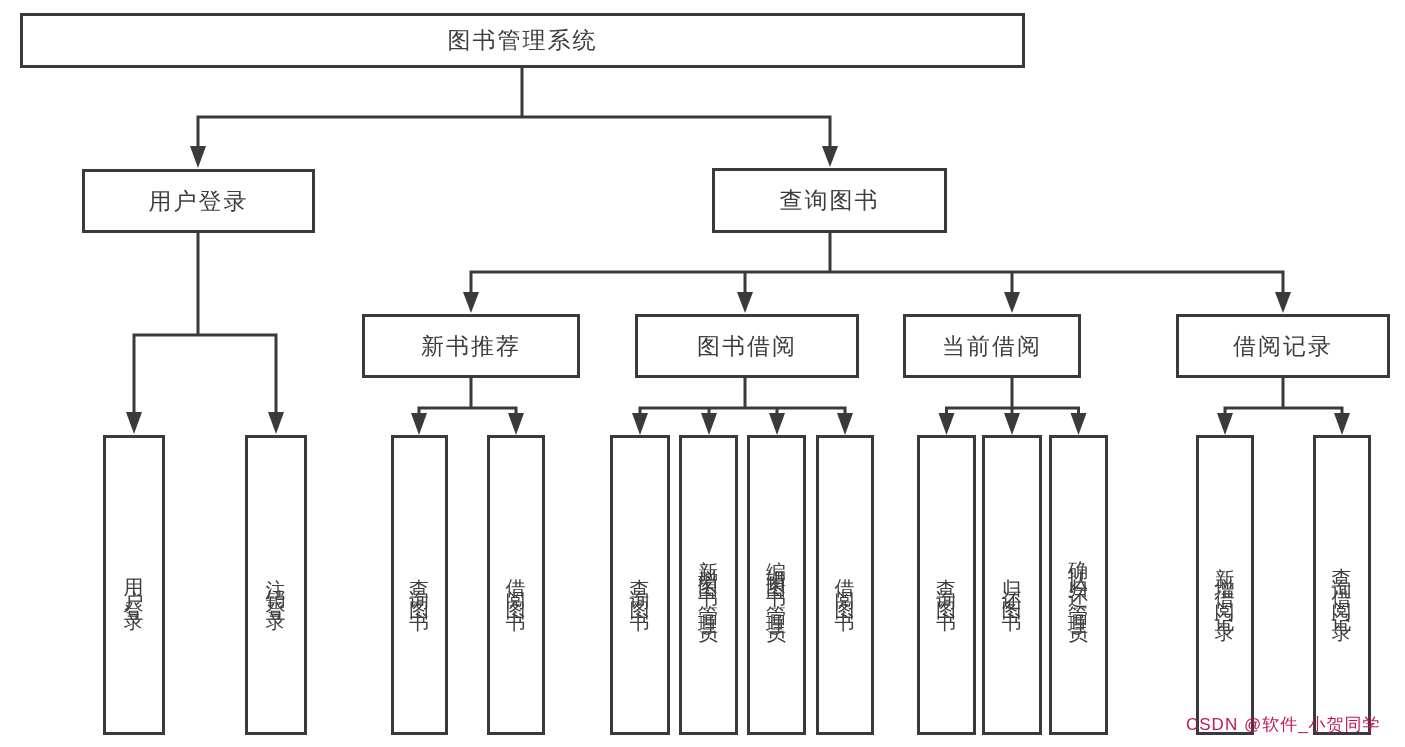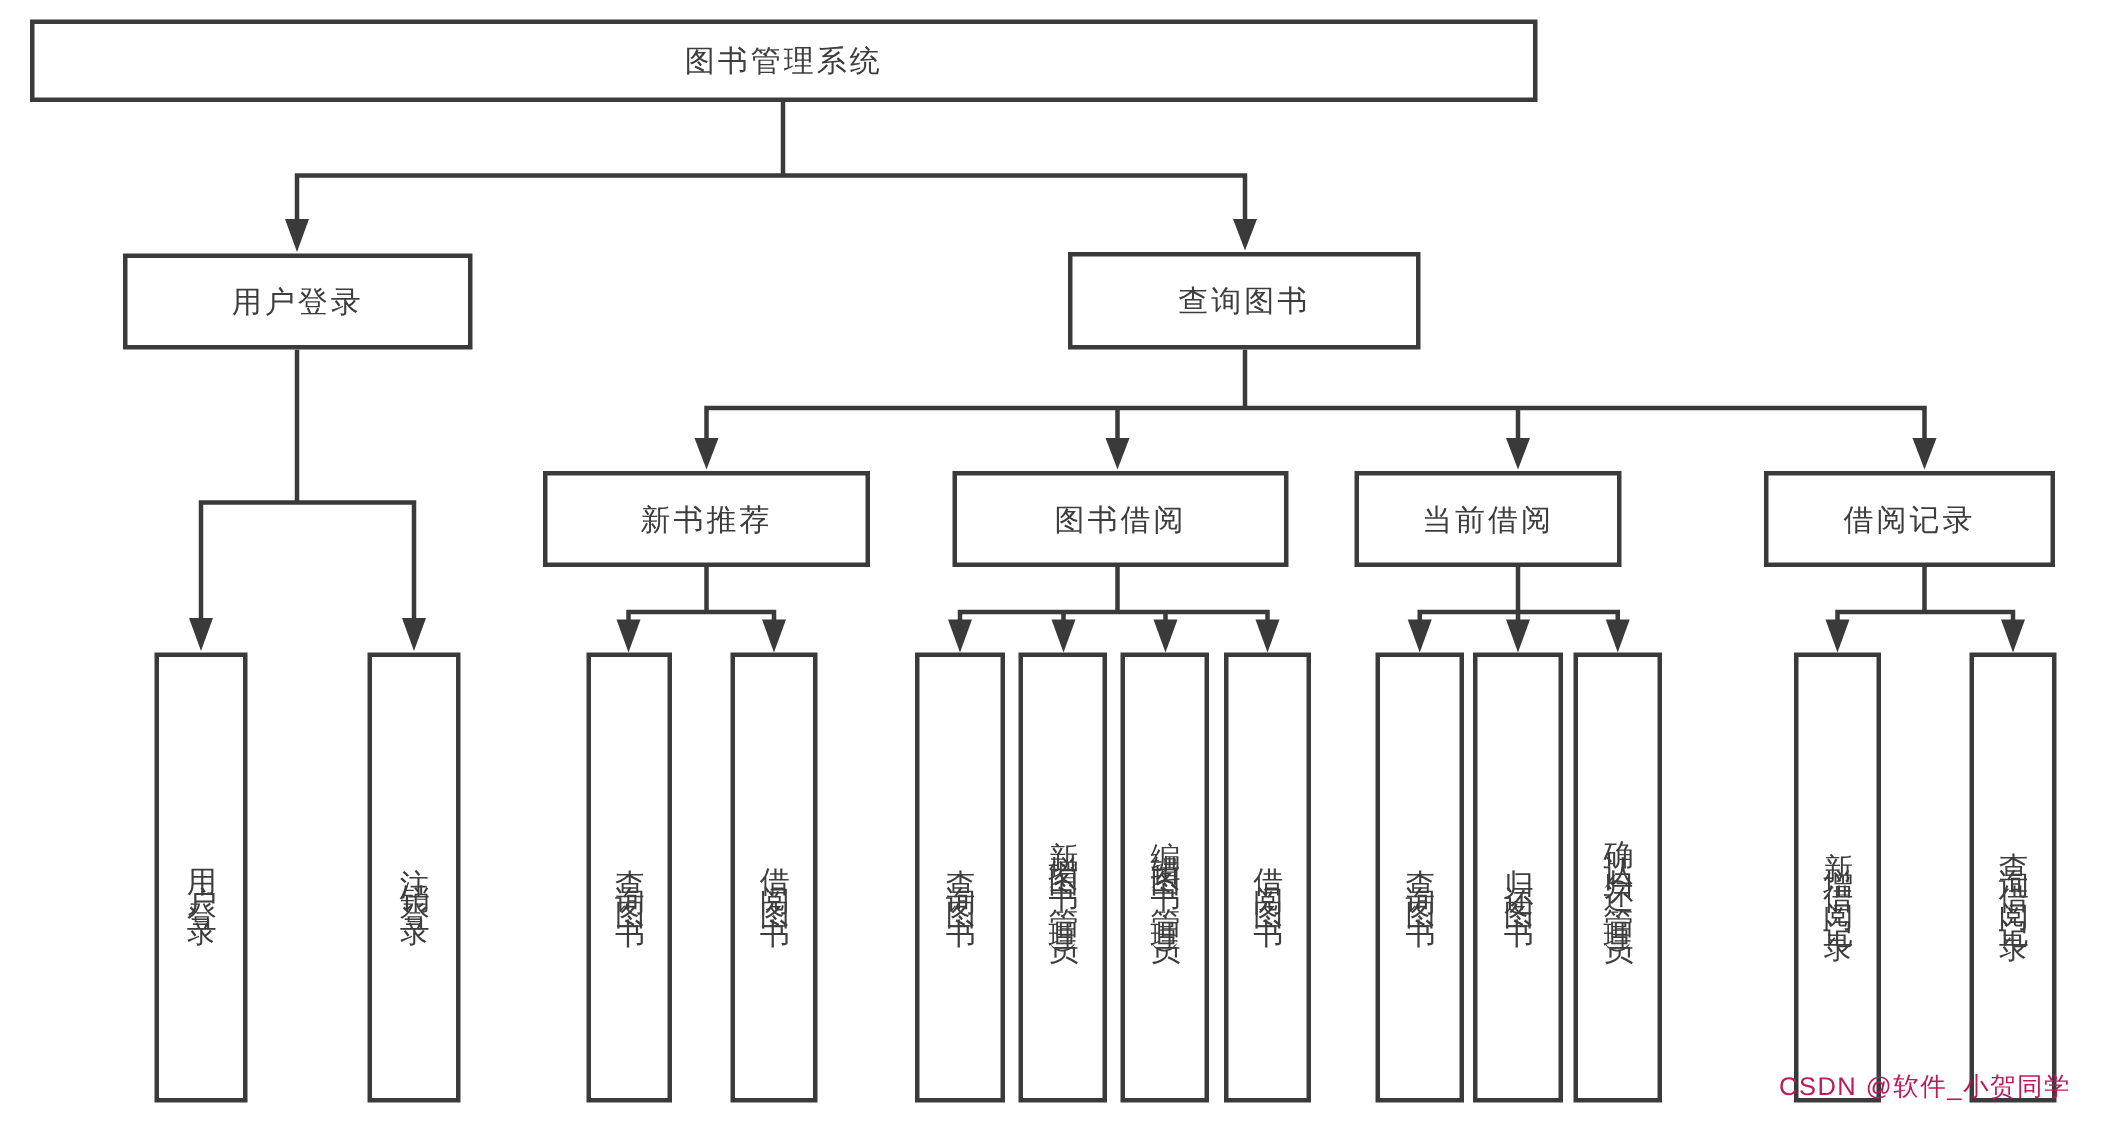--- a/index.html
+++ b/index.html
@@ -19,21 +19,21 @@
   }
   .node {
     position: absolute;
     box-sizing: border-box;
     border: 3px solid #3a3a3a;
     background: #ffffff;
     display: flex;
     align-items: center;
     justify-content: center;
     color: #3d3d3d;
-    font-size: 20px;
+    font-size: 23px;
     letter-spacing: 2px;
     z-index: 2;
   }
   .leaf {
     position: absolute;
     top: 435px;
     height: 300px;
     box-sizing: border-box;
     border: 3px solid #3a3a3a;
     background: #ffffff;
@@ -104,21 +104,21 @@
   </svg>
 
   <div class="node" style="left:20px; top:13px; width:1005px; height:55px;">图书管理系统</div>
 
   <div class="node" style="left:82px; top:169px; width:233px; height:64px;">用户登录</div>
   <div class="node" style="left:712px; top:168px; width:235px; height:65px;">查询图书</div>
 
   <div class="node" style="left:362px; top:314px; width:218px; height:64px;">新书推荐</div>
   <div class="node" style="left:635px; top:314px; width:224px; height:64px;">图书借阅</div>
   <div class="node" style="left:903px; top:314px; width:178px; height:64px;">当前借阅</div>
-  <div class="node" style="left:1176px; top:314px; width:194px; height:64px;">借阅记录</div>
+  <div class="node" style="left:1176px; top:314px; width:214px; height:64px;">借阅记录</div>
 
   <div class="leaf" style="left:103px; width:62px;">用户登录</div>
   <div class="leaf" style="left:245px; width:62px;">注销登录</div>
 
   <div class="leaf" style="left:391px; width:57px;">查询图书</div>
   <div class="leaf" style="left:487px; width:58px;">借阅图书</div>
 
   <div class="leaf" style="left:610px; width:60px;">查询图书</div>
   <div class="leaf" style="left:679px; width:59px; letter-spacing:9px;">新增图书（管理员）</div>
   <div class="leaf" style="left:747px; width:59px; letter-spacing:9px;">编辑图书（管理员）</div>

